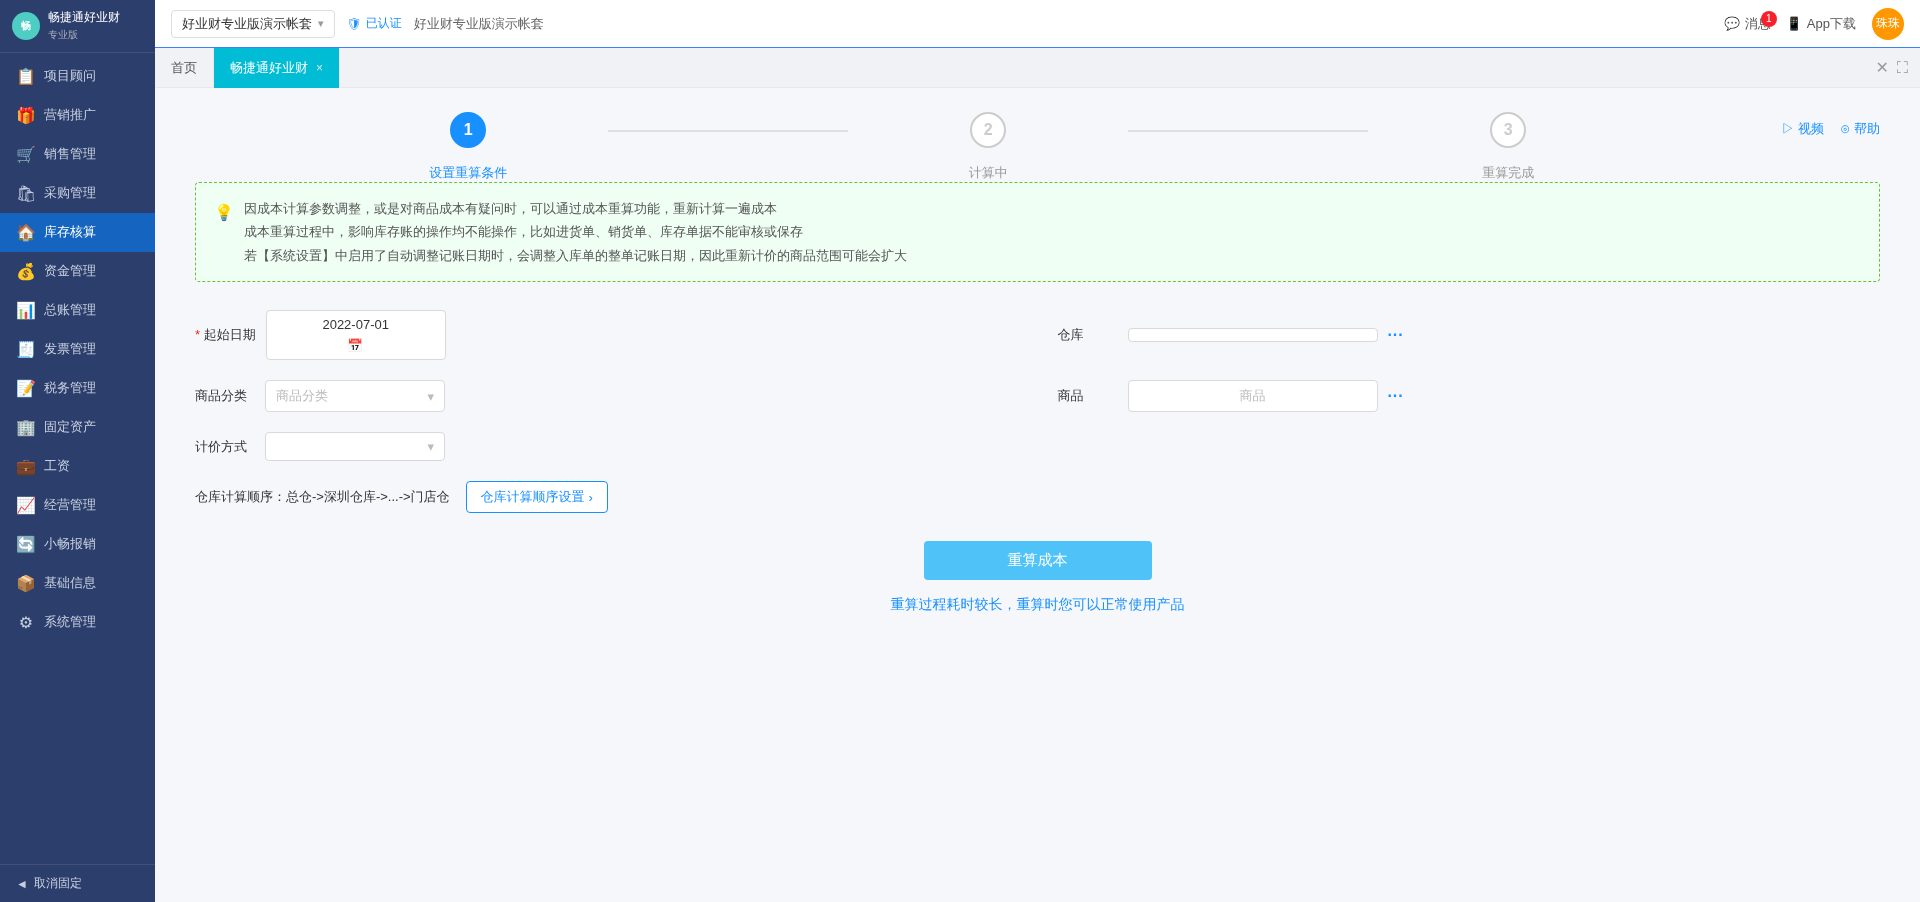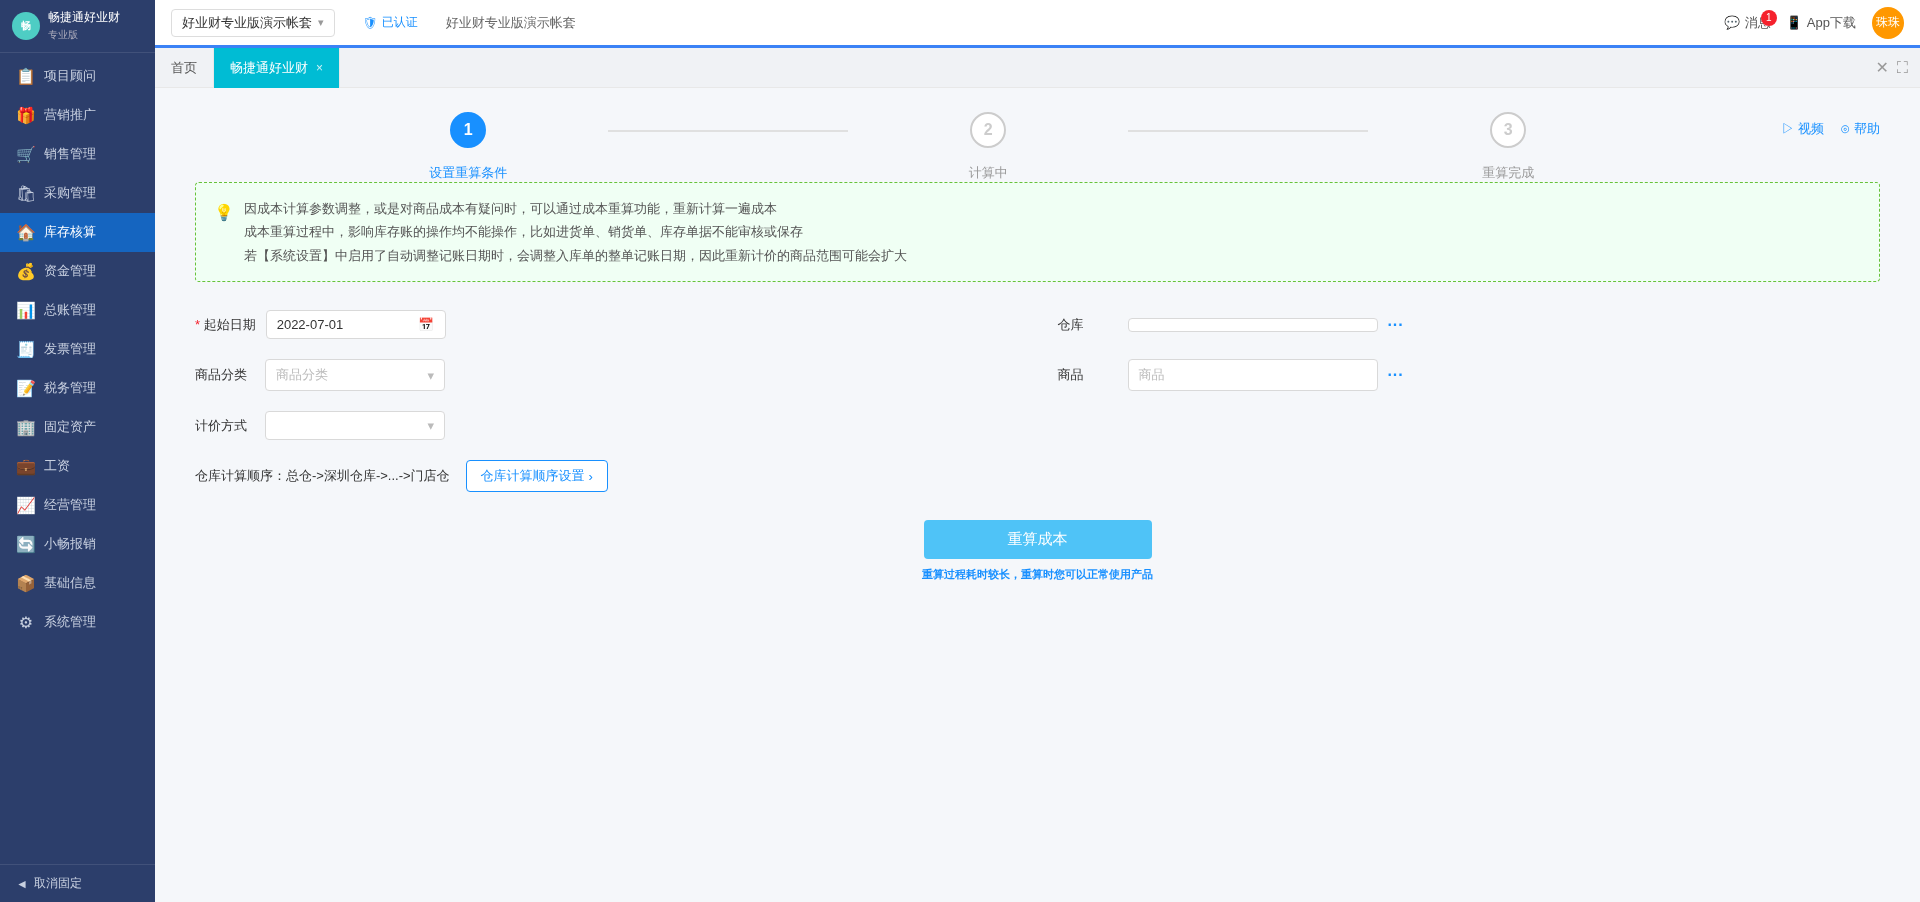--- a/index.html
+++ b/index.html
@@ -75,22 +75,22 @@
       overflow: hidden;
     }
 
     
     .top-header {
       background: #fff;
       height: 48px;
       display: flex;
       align-items: center;
       padding: 17px 16px;
-      border-bottom: 3px solid #3b82f6;
-      gap: 28px;
+      border-bottom: 1px solid #3b82f6;
+      gap: 12px;
       flex-shrink: 0;
     }
     .account-selector {
       display: flex;
       align-items: center;
       gap: 6px;
       border: 1px solid #ddd;
       border-radius: 4px;
       padding: 4px 10px;
       cursor: pointer;
@@ -277,20 +277,21 @@
       border-radius: 4px;
       padding: 6px 10px;
       font-size: 13px;
       color: #333;
       background: #fff;
       min-width: 180px;
       display: flex;
       align-items: center;
       justify-content: space-between;
       gap: 6px;
+      flex-direction: column;
     }
     .form-input .cal-icon { color: #1890ff; }
     .form-input-placeholder { color: #bbb; }
     .form-select {
       border: 1px solid #d9d9d9;
       border-radius: 4px;
       padding: 6px 10px;
       font-size: 13px;
       color: #bbb;
       background: #fff;
@@ -337,21 +338,21 @@
       background: #4fc3f7;
       border: none;
       border-radius: 4px;
       padding: 10px 84px;
       font-size: 15px;
       color: #fff;
       cursor: pointer;
       font-weight: 500;
     }
     .recalc-hint {
-      font-size: 11px; color: #1890ff; margin-top: 8px; font-weight: bold;
+      font-size: 14px; color: #1890ff; margin-top: 16px;
     }
 
     
     .content-area::-webkit-scrollbar { width: 6px; }
     .content-area::-webkit-scrollbar-thumb { background: #ccc; border-radius: 3px; }
   </style>
 </head>
 <body>
 
 <div class="sidebar">

